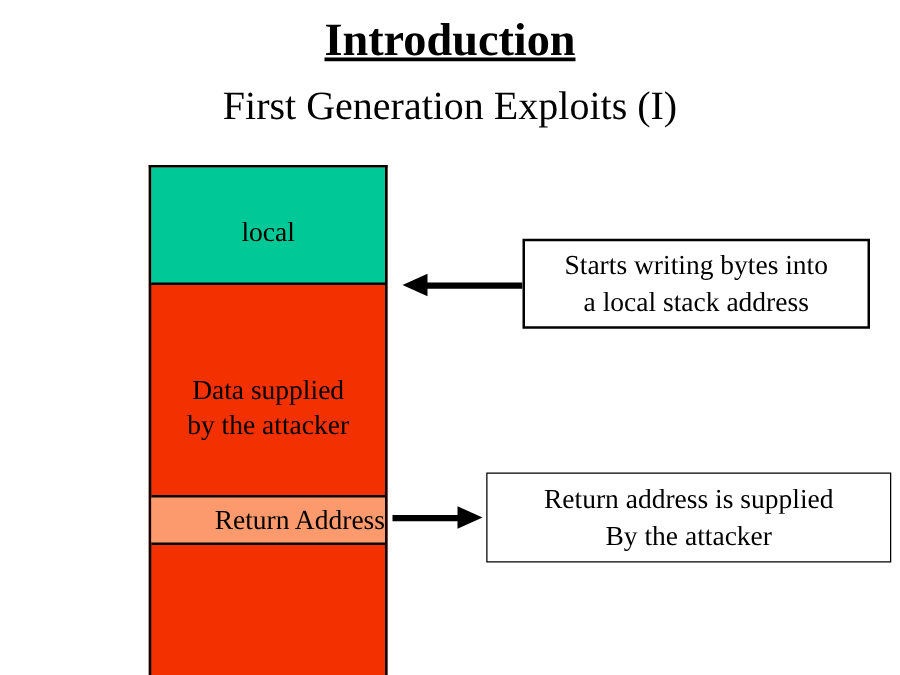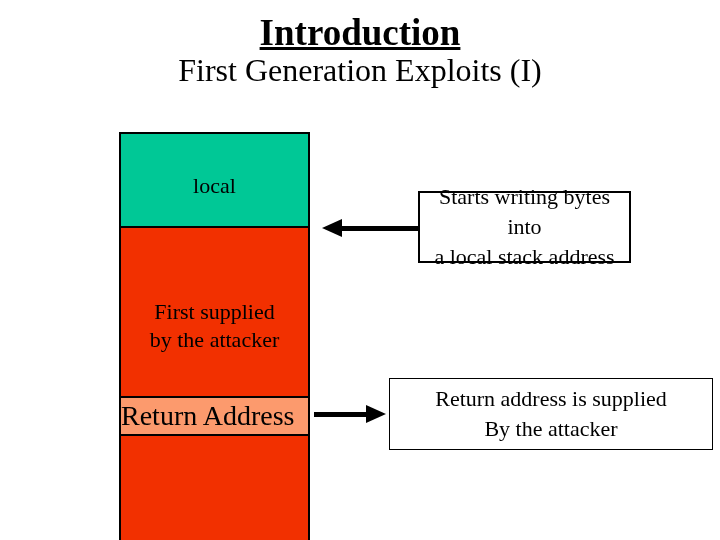--- a/index.html
+++ b/index.html
@@ -27,21 +27,21 @@
   .title-line1 {
     font-size: 37px;
     font-weight: bold;
     line-height: 34px;
     text-decoration: underline;
   }
   .title-line2 {
     font-size: 32px;
     font-weight: normal;
     line-height: 40px;
-    margin-top: 0;
+    margin-top: 14px;
   }
 
   
   .stack {
     position: absolute;
     left: 119px;
     top: 132px;
     width: 187px;   
     height: 406px;  
     border: 2px solid var(--outline, #000);
@@ -66,41 +66,41 @@
   .label-local    { top: 38px; }
   .label-attacker { top: 164px; }
   .band-return {
     position: absolute;
     left: 0; right: 0;
     top: 262px;
     height: 36px;
     background: var(--return-address-fill, #FC9A6D);
     border-top: 2px solid var(--outline, #000);
     border-bottom: 2px solid var(--outline, #000);
-    text-align: left;
-    font-size: 28px;
+    text-align: right;
+    font-size: 22px;
     line-height: 36px;
   }
 
   
   .callout {
     position: absolute;
     box-sizing: border-box;
     background: var(--background, #fff);
     text-align: center;
     font-size: 22px;
     line-height: 30px;
     display: flex;
     flex-direction: column;
     justify-content: center;
   }
   .callout-buffer {
     left: 418px;
     top: 191px;
-    width: 213px;
+    width: 278px;
     height: 72px;
     border: 2px solid var(--outline, #000);
   }
   .callout-return {
     left: 389px;
     top: 378px;
     width: 324px;
     height: 72px;
     border: 1px solid var(--outline, #000);
   }
@@ -132,21 +132,21 @@
 </div>
 
 <div class="stack">
   <div class="seg-local"></div>
 
   <div class="stack-label label-local">
     <div>local</div>
   </div>
 
   <div class="stack-label label-attacker">
-    <div>First supplied</div>
+    <div>Data supplied</div>
     <div>by the attacker</div>
   </div>
 
   <div class="band-return">
     <span>Return Address</span>
   </div>
 </div>
 
 <div class="arrow-shaft shaft-buffer"></div>
 <div class="arrow-head head-buffer"></div>

